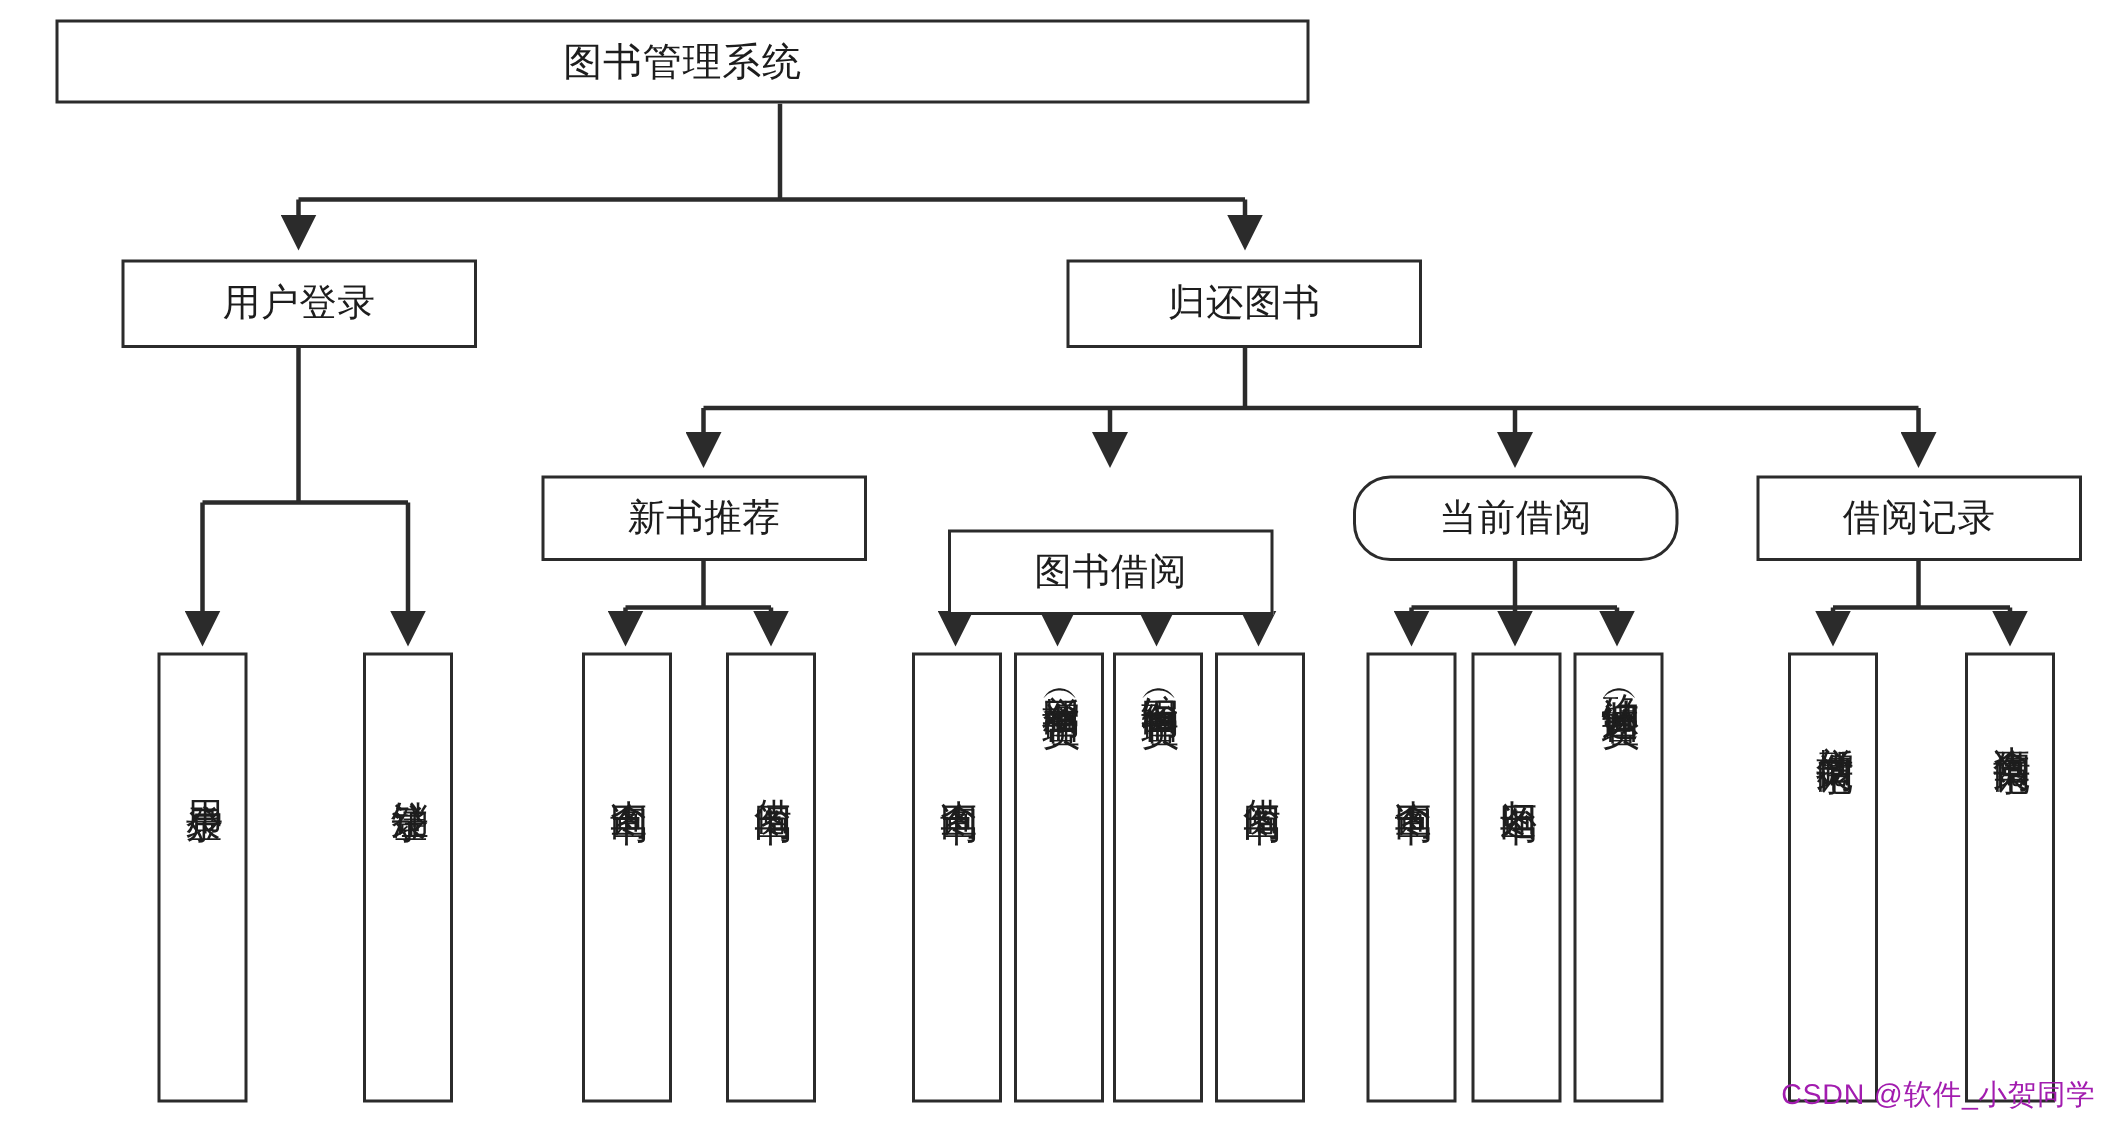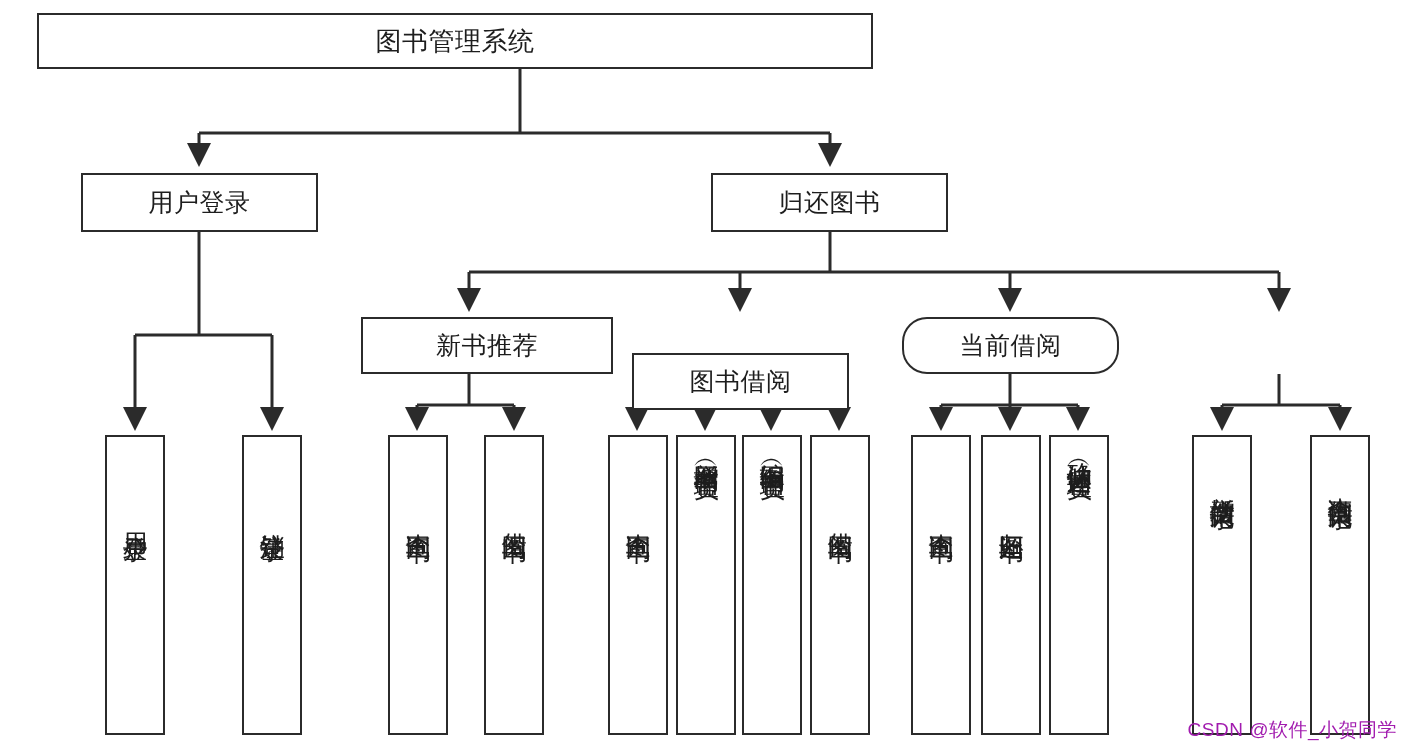--- a/index.html
+++ b/index.html
@@ -137,32 +137,35 @@
   </div>
 
   <div class="node horiz" style="left:81px; top:173px; width:237px; height:59px;">
     <span class="node-label">用户登录</span>
   </div>
 
   <div class="node horiz" style="left:711px; top:173px; width:237px; height:59px;">
     <span class="node-label">归还图书</span>
   </div>
 
-  <div class="node horiz" style="left:361px; top:317px; width:252px; height:57px;">
+  <div class="node horiz" style="left:361px; top:317px; width:217px; height:57px;">
     <span class="node-label">新书推荐</span>
   </div>
 
   <div class="node horiz" style="left:632px; top:317px; width:217px; height:57px;margin-top:36px;">
     <span class="node-label">图书借阅</span>
   </div>
 
   <div class="node horiz" style="left:902px; top:317px; width:217px; height:57px;border-radius:25px;">
     <span class="node-label">当前借阅</span>
   </div>
 
+  <div class="node horiz" style="left:1171px; top:317px; width:217px; height:57px;">
+    <span class="node-label">借阅记录</span>
+  </div>
 
   <div class="node vert" style="left:105px; top:435px; width:60px; height:300px; padding-top:76px;">
     <span class="node-label">用户登录</span>
   </div>
 
   <div class="node vert" style="left:242px; top:435px; width:60px; height:300px; padding-top:76px;">
     <span class="node-label">注销登录</span>
   </div>
 
   <div class="node vert" style="left:388px; top:435px; width:60px; height:300px; padding-top:76px;">

